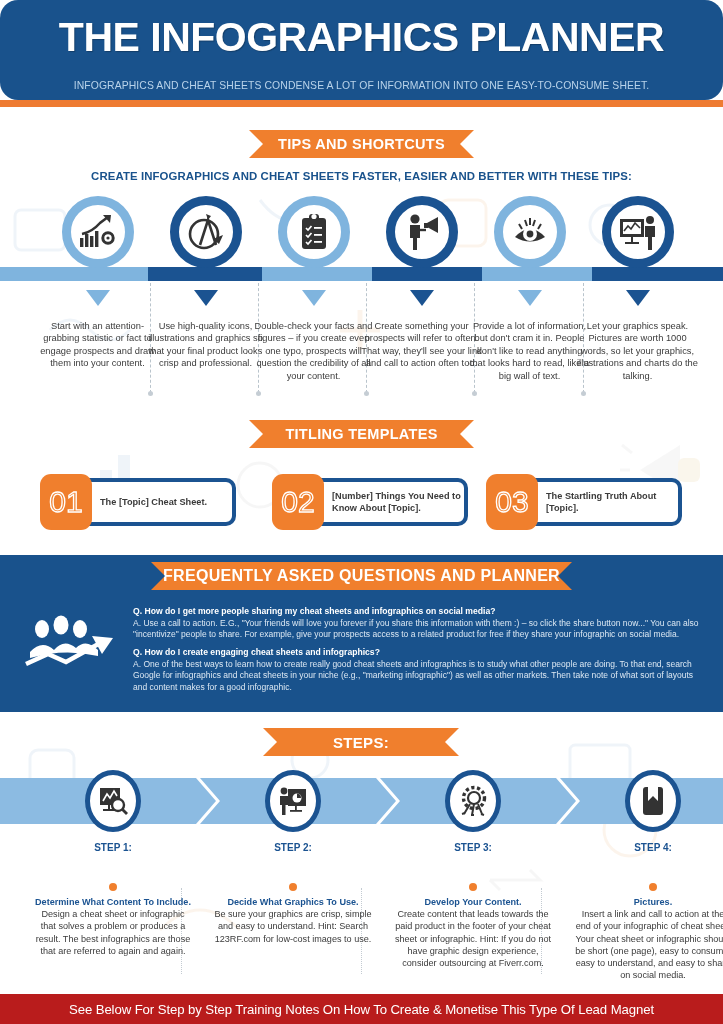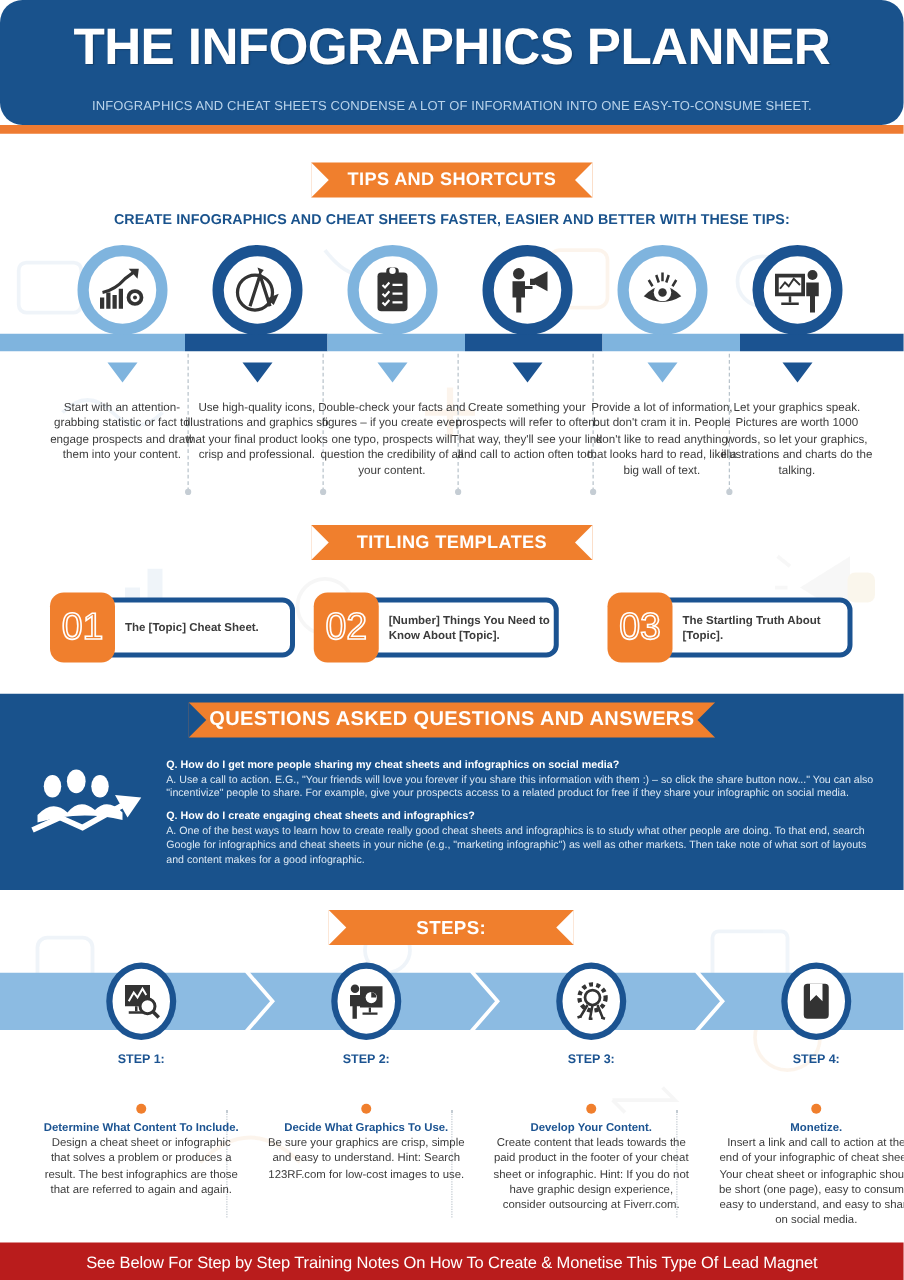--- a/index.html
+++ b/index.html
@@ -319,34 +319,34 @@
 
   <div class="ribbon" style="left:249px; top:420px; width:225px; font-size:14.5px;">
     <span>TITLING TEMPLATES</span>
   </div>
 
   <div class="tpl" style="left:40px;">
     <div class="tpl-box"></div>
     <div class="tpl-num">01</div>
     <div class="tpl-text">The [Topic] Cheat Sheet.</div>
   </div>
-  <div class="tpl" style="left:251px;padding-left:48px;">
+  <div class="tpl" style="left:272px;padding-left:48px;">
     <div class="tpl-box"></div>
     <div class="tpl-num">02</div>
     <div class="tpl-text">[Number] Things You Need to Know About [Topic].</div>
   </div>
   <div class="tpl" style="left:486px;">
     <div class="tpl-box"></div>
     <div class="tpl-num">03</div>
     <div class="tpl-text">The Startling Truth About [Topic].</div>
   </div>
 
   <div class="faq-band"></div>
   <div class="ribbon on-blue" style="left:151px; top:562px; width:421px; font-size:16px;">
-    <span>QUESTIONS ASKED QUESTIONS AND ANSWERS</span>
+    <span>FREQUENTLY ASKED QUESTIONS AND PLANNER</span>
   </div>
 
   <svg class="faq-icon" viewBox="0 0 105 58">
     <ellipse cx="24" cy="17" rx="7" ry="9" fill="#fff"></ellipse>
     <ellipse cx="43" cy="13" rx="7.5" ry="9.5" fill="#fff"></ellipse>
     <ellipse cx="62" cy="17" rx="7" ry="9" fill="#fff"></ellipse>
     <path d="M12 40 q12 -13 24 -2 q10 -12 22 -2 q10 -10 22 2 l0 6 q-34 -8 -68 2 Z" fill="#fff"></path>
     <path d="M8 52 L30 42 L48 50 L84 30" stroke="#fff" stroke-width="4.5" fill="none"></path>
     <path d="M74 24 L95 26 L84 42 Z" fill="#fff"></path>
   </svg>
@@ -434,21 +434,21 @@
   <div class="step-col" style="left:578px;">
     <div class="step-circle">
       <svg class="step-icon" viewBox="0 0 32 32">
         <rect x="6" y="2" width="20" height="28" rx="3" fill="#333"></rect>
         <path d="M11 2 h10 v14 l-5 -5 l-5 5 Z" fill="#fff"></path>
       </svg>
     </div>
     <div class="step-label">STEP 4:</div>
     <div class="step-dot"></div>
     <div class="step-text">
-      <b>Monetize.</b><br>
+      <b>Pictures.</b><br>
       <span>Insert a link and call to action at the end of your infographic of cheat sheet. Your cheat sheet or infographic should be short (one page), easy to consume, easy to understand, and easy to share on social media.</span>
     </div>
   </div>
 
   <div class="footer">
     <span>See Below For Step by Step Training Notes On How To Create &amp; Monetise This Type Of Lead Magnet</span>
   </div>
 
 </div>
 

